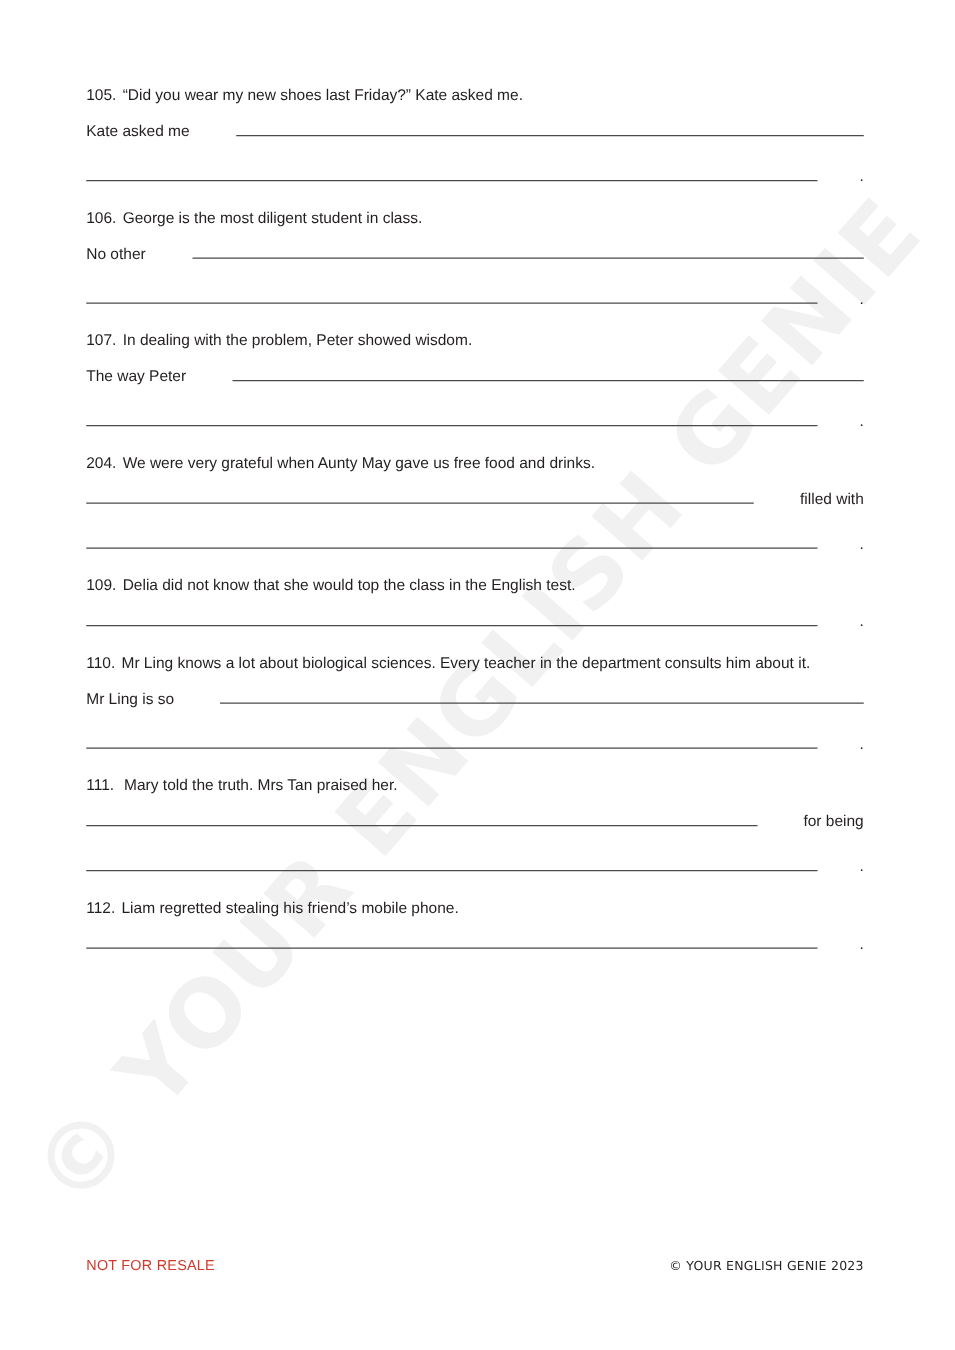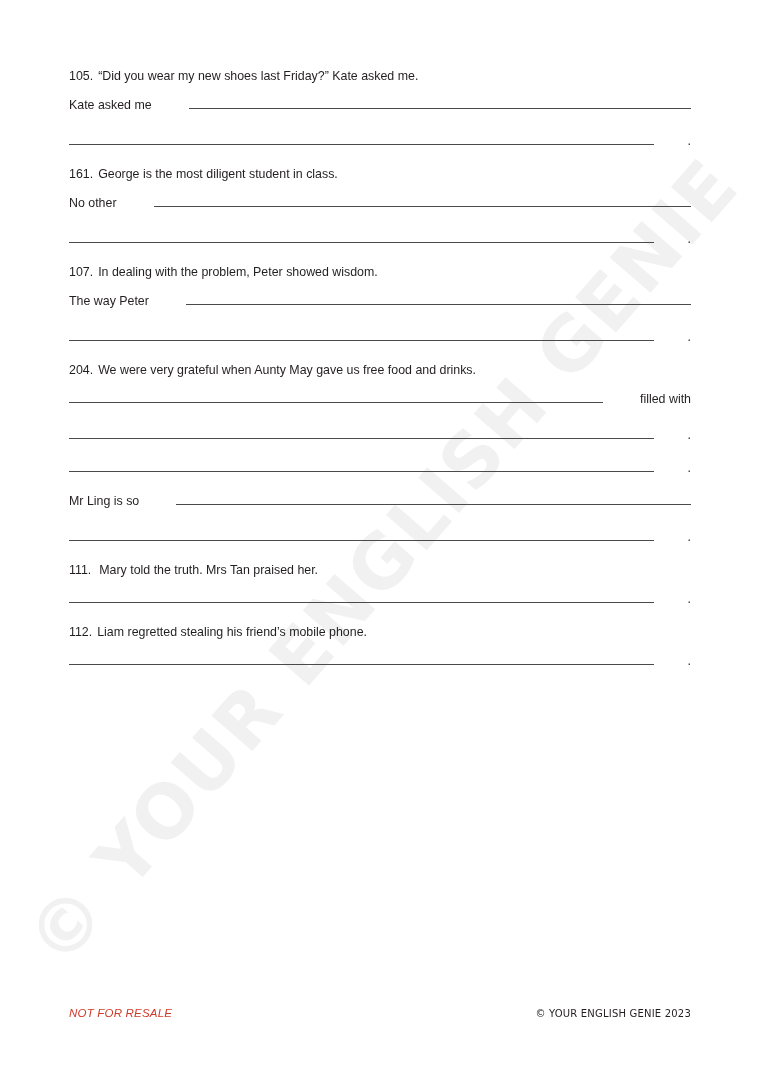--- a/index.html
+++ b/index.html
@@ -118,21 +118,20 @@
     left: 69px;
     top: 1007px;
     width: 622px;
     display: flex;
     justify-content: space-between;
     align-items: baseline;
     z-index: 1;
   }
   #footer-left {
     font-family: "Liberation Sans", sans-serif;
-    font-style: italic;
     font-size: 11.5px;
     color: #cf3a2c;
     letter-spacing: 0.2px;
   }
   #footer-right {
     font-family: "DejaVu Sans", sans-serif;
     font-size: 10px;
     color: #231f20;
     letter-spacing: 0.2px;
   }
@@ -158,21 +157,21 @@
         <span class="rule"></span>
       </div>
       <div class="answer-line">
         <span class="rule"></span>
         <span class="period">.</span>
       </div>
     </div>
 
     <div class="item">
       <div class="prompt">
-        <span class="prompt-num">161.</span>
+        <span class="prompt-num">106.</span>
         <span class="prompt-body">George is the most diligent student in class.</span>
       </div>
       <div class="answer-line first">
         <span class="lead">No other</span>
         <span class="rule"></span>
       </div>
       <div class="answer-line">
         <span class="rule"></span>
         <span class="period">.</span>
       </div>
@@ -202,41 +201,53 @@
         <span class="rule"></span>
         <span class="trail">filled with</span>
       </div>
       <div class="answer-line">
         <span class="rule"></span>
         <span class="period">.</span>
       </div>
     </div>
 
     <div class="item">
-      <div class="answer-line">
-        <span class="rule"></span>
-        <span class="period">.</span>
-      </div>
-    </div>
-
-    <div class="item">
+      <div class="prompt">
+        <span class="prompt-num">109.</span>
+        <span class="prompt-body">Delia did not know that she would top the class in the English test.</span>
+      </div>
+      <div class="answer-line">
+        <span class="rule"></span>
+        <span class="period">.</span>
+      </div>
+    </div>
+
+    <div class="item">
+      <div class="prompt">
+        <span class="prompt-num">110.</span>
+        <span class="prompt-body">Mr Ling knows a lot about biological sciences. Every teacher in the department consults him about it.</span>
+      </div>
       <div class="answer-line first">
         <span class="lead">Mr Ling is so</span>
         <span class="rule"></span>
       </div>
       <div class="answer-line">
         <span class="rule"></span>
         <span class="period">.</span>
       </div>
     </div>
 
     <div class="item">
       <div class="prompt">
         <span class="prompt-num wide">111.</span>
         <span class="prompt-body">Mary told the truth. Mrs Tan praised her.</span>
+      </div>
+      <div class="answer-line first">
+        <span class="rule"></span>
+        <span class="trail">for being</span>
       </div>
       <div class="answer-line">
         <span class="rule"></span>
         <span class="period">.</span>
       </div>
     </div>
 
     <div class="item">
       <div class="prompt">
         <span class="prompt-num">112.</span>

